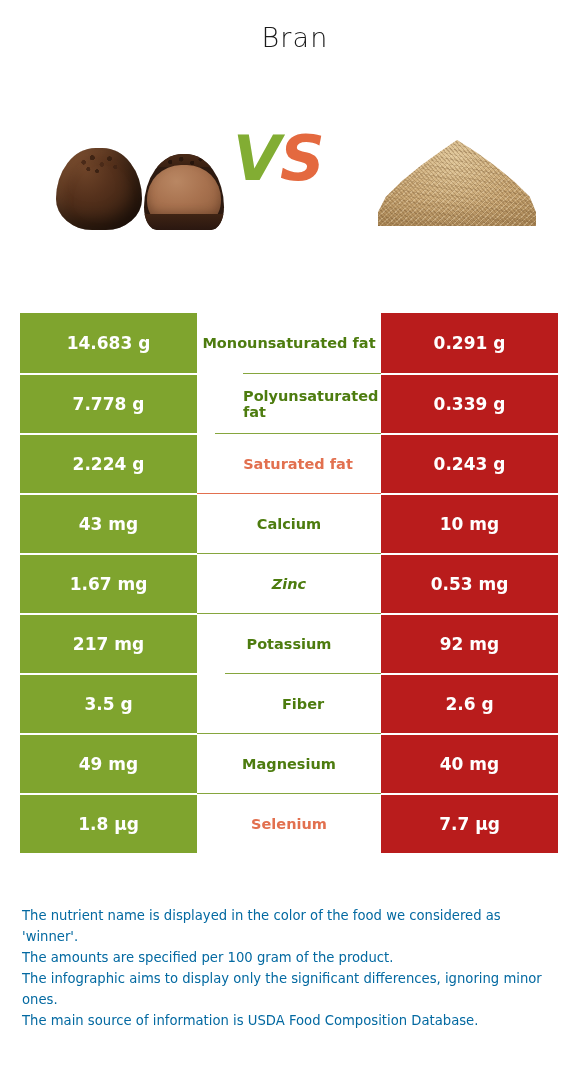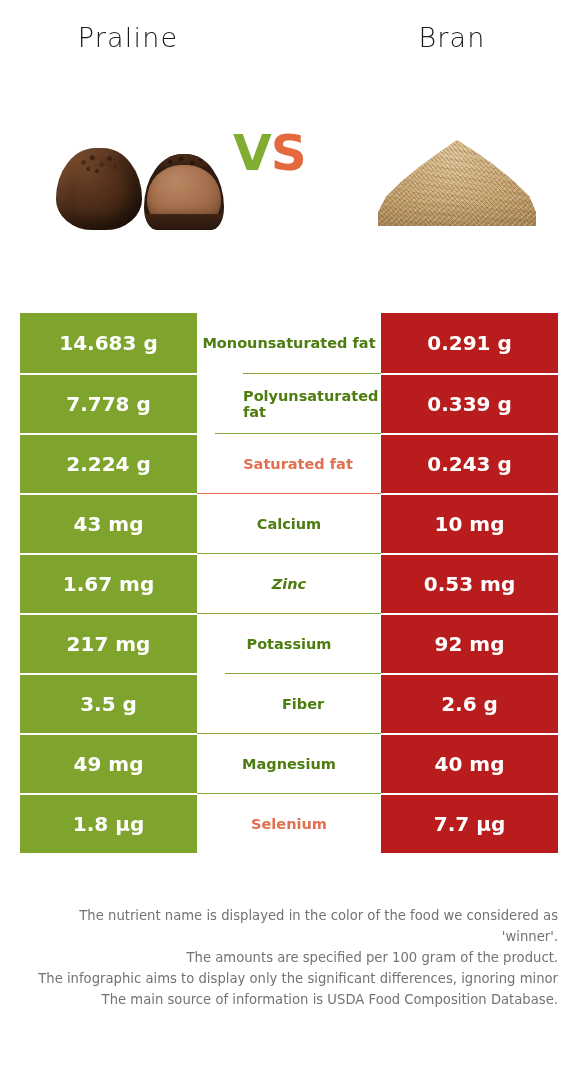--- a/index.html
+++ b/index.html
@@ -127,25 +127,26 @@
       radial-gradient(circle at 46% 30%, #2d190e 0 2.2px, transparent 2.5px),
       radial-gradient(circle at 70% 56%, #26150c 0 2.0px, transparent 2.3px),
       radial-gradient(circle at 88% 32%, #2a170d 0 1.9px, transparent 2.2px);
   }
 
   
   .vs {
     position: absolute;
     left: 233px;
     top: 24px;
-    font-size: 50px;
+    font-size: 62px;
     font-weight: 700;
     line-height: 1;
     letter-spacing: -1px;
     font-family: "DejaVu Sans", sans-serif;
+    font-style: italic;
   }
   .vs .v { color: #82ad33; }
   .vs .s { color: #e4693f; }
 
   
   .food-right {
     position: absolute;
     left: 372px;
     top: 16px;
     width: 170px;
@@ -188,21 +189,21 @@
     display: flex;
     height: 60px;
     align-items: stretch;
   }
   .cell-left, .cell-right {
     width: 177px;
     display: flex;
     align-items: center;
     justify-content: center;
     color: #ffffff;
-    font-size: 20px;
+    font-size: 17px;
     font-weight: 700;
     font-family: "DejaVu Sans", sans-serif;
   }
   .cell-left  { background: #7fa42e; }
   .cell-right { background: #b91c1c; }
 
   .cell-mid {
     flex: 1;
     display: flex;
     align-items: center;
@@ -221,34 +222,33 @@
   .row .cell-right { border-top: 2px solid #ffffff; }
   .row:first-child .cell-left,
   .row:first-child .cell-right { border-top: none; }
 
   
   .footer {
     position: absolute;
     left: 22px;
     top: 905px;
     width: 536px;
-    text-align: right;
+    text-align: left;
     font-size: 13.2px;
     line-height: 21px;
-    color: #737373;
+    color: #0369a1;
     font-family: "DejaVu Sans", sans-serif;
   }
 </style>
 </head>
 <body>
 
 <div class="page">
 
   <div class="titles">
-    <div class="title title-left">Praline</div>
     <div class="title title-right">Bran</div>
   </div>
 
   <div class="hero">
 
     <div class="food-left">
       <div class="praline-whole"></div>
       <div class="praline-half">
         <div class="shell-top"></div>
         <div class="filling"></div>
@@ -310,16 +310,17 @@
         <div class="cell-mid win-red" style="border-top: 1px solid rgb(134, 166, 62);">Selenium</div>
         <div class="cell-right">7.7 µg</div>
       </div>
     </div>
 
   <div class="footer">
     <div>The nutrient name is displayed in the color of the food we considered as</div>
     <div>'winner'.</div>
     <div>The amounts are specified per 100 gram of the product.</div>
     <div>The infographic aims to display only the significant differences, ignoring minor</div>
+    <div>ones.</div>
     <div>The main source of information is USDA Food Composition Database.</div>
   </div>
 
 </div>
 
 </body></html>

